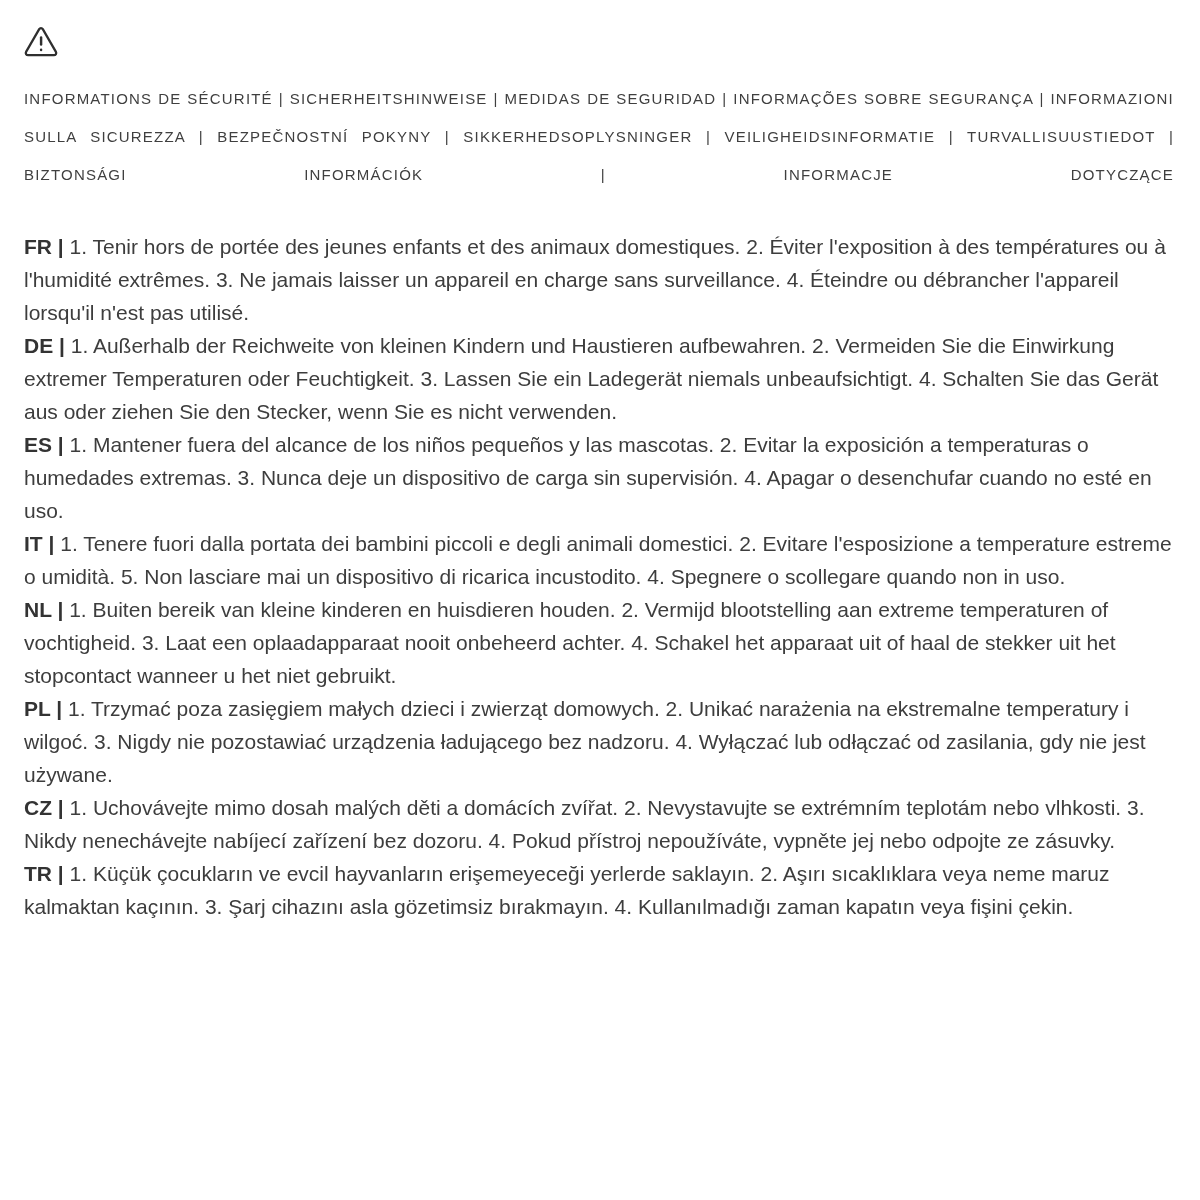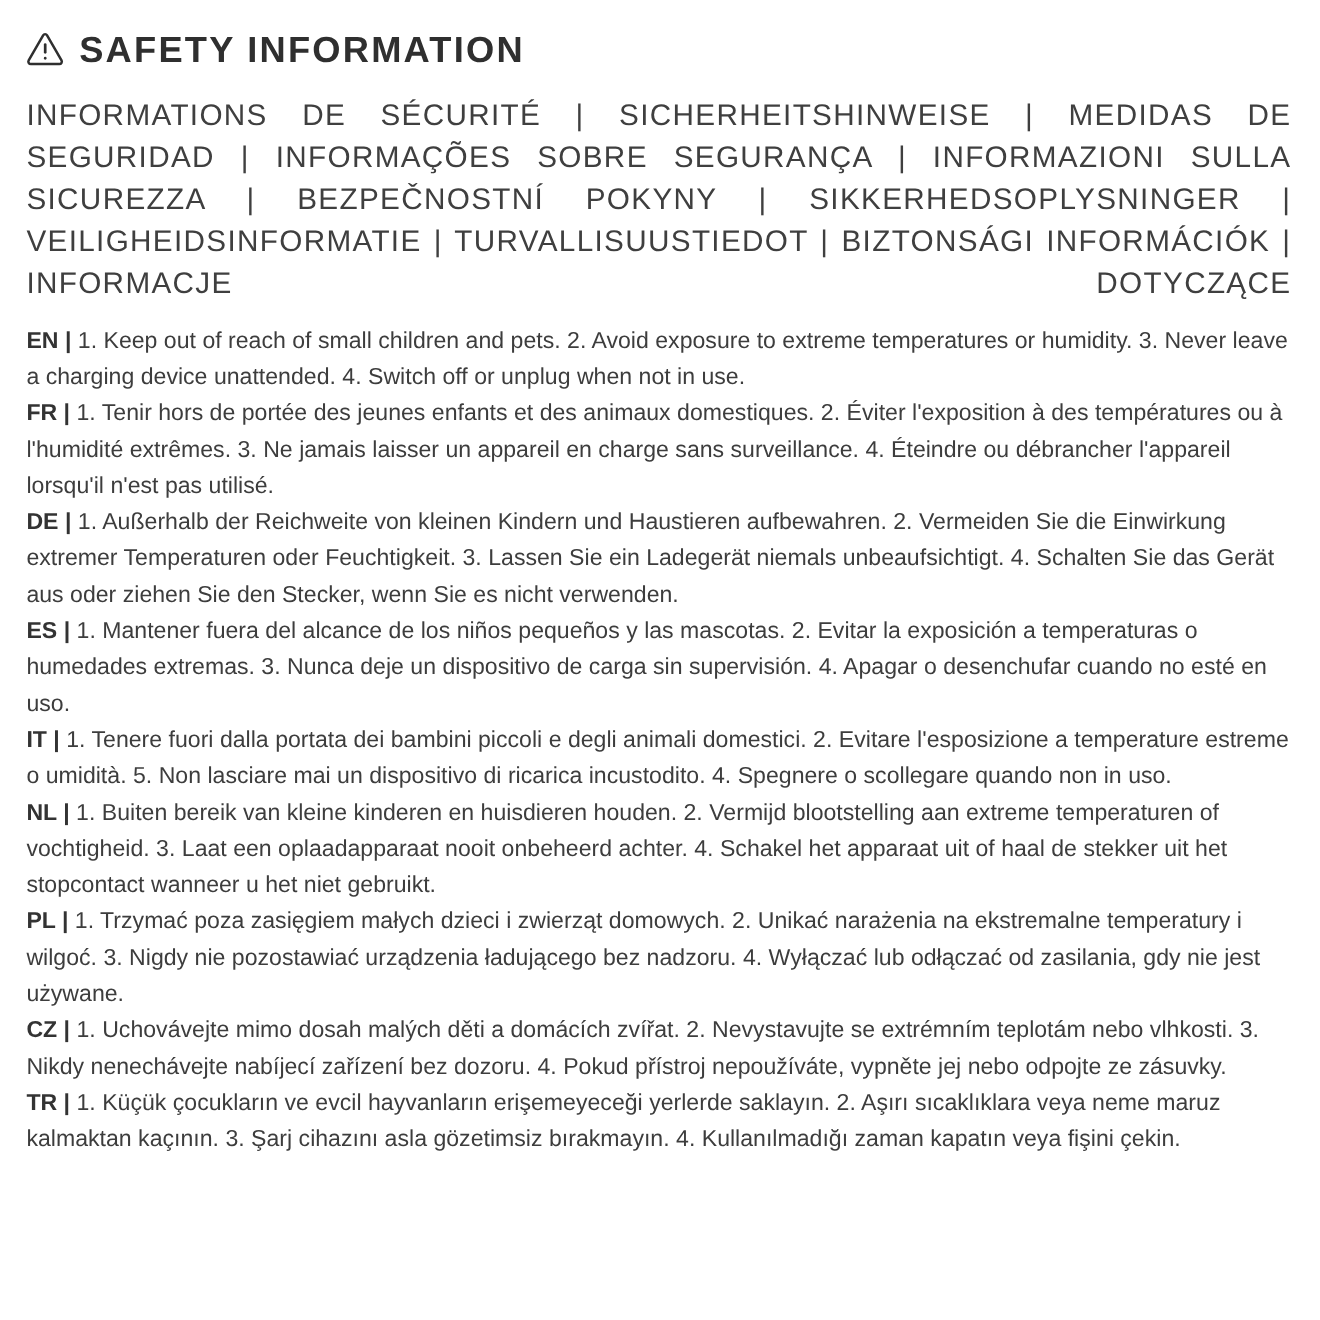--- a/index.html
+++ b/index.html
@@ -36,28 +36,28 @@
   }
   h1.page-title {
     margin: 0;
     font-size: 33px;
     font-weight: 600;
     letter-spacing: 2px;
     color: #2f2f2f;
     text-transform: uppercase;
   }
   .languages-header {
-    font-size: 27px;
+    font-size: 15px;
     line-height: 38px;
     letter-spacing: 1.2px;
     color: #3f3f3f;
     text-transform: uppercase;
     text-align: justify;
     text-align-last: justify;
-    margin-bottom: 17px;
+    margin-bottom: 36px;
   }
   .sections {
     font-size: 21px;
     line-height: 33px;
     color: #3d3d3d;
   }
   .section-paragraph {
     margin: 0;
     text-align: left;
   }
@@ -72,31 +72,26 @@
 <div class="page">
 
   <div class="title-row">
     <span class="warning-icon">
       <svg viewBox="0 0 36 32" fill="none" xmlns="http://www.w3.org/2000/svg">
         <path d="M16.1 2.4 L2.2 26.4 C1.3 28 2.4 30 4.3 30 L31.7 30 C33.6 30 34.7 28 33.8 26.4 L19.9 2.4 C19 0.8 17 0.8 16.1 2.4 Z" stroke="#2f2f2f" stroke-width="2.4" stroke-linejoin="round" fill="none"></path>
         <rect x="16.8" y="10" width="2.6" height="10" rx="1.3" fill="#2f2f2f"></rect>
         <rect x="16.8" y="23" width="2.6" height="2.8" rx="1.3" fill="#2f2f2f"></rect>
       </svg>
     </span>
-    <h1 class="page-title">SAFETY INFORMATION</h1>
   </div>
 
   <div class="languages-header">INFORMATIONS DE SÉCURITÉ | SICHERHEITSHINWEISE | MEDIDAS DE SEGURIDAD | INFORMAÇÕES SOBRE SEGURANÇA | INFORMAZIONI SULLA SICUREZZA | BEZPEČNOSTNÍ POKYNY | SIKKERHEDSOPLYSNINGER | VEILIGHEIDSINFORMATIE | TURVALLISUUSTIEDOT | BIZTONSÁGI INFORMÁCIÓK | INFORMACJE DOTYCZĄCE</div>
 
   <div class="sections">
 
-    <p class="section-paragraph">
-      <span class="lang-code">EN |</span>
-      <span>1. Keep out of reach of small children and pets. 2. Avoid exposure to extreme temperatures or humidity. 3. Never leave a charging device unattended. 4. Switch off or unplug when not in use.</span>
-    </p>
 
     <p class="section-paragraph">
       <span class="lang-code">FR |</span>
       <span>1. Tenir hors de portée des jeunes enfants et des animaux domestiques. 2. Éviter l'exposition à des températures ou à l'humidité extrêmes. 3. Ne jamais laisser un appareil en charge sans surveillance. 4. Éteindre ou débrancher l'appareil lorsqu'il n'est pas utilisé.</span>
     </p>
 
     <p class="section-paragraph">
       <span class="lang-code">DE |</span>
       <span>1. Außerhalb der Reichweite von kleinen Kindern und Haustieren aufbewahren. 2. Vermeiden Sie die Einwirkung extremer Temperaturen oder Feuchtigkeit. 3. Lassen Sie ein Ladegerät niemals unbeaufsichtigt. 4. Schalten Sie das Gerät aus oder ziehen Sie den Stecker, wenn Sie es nicht verwenden.</span>
     </p>

